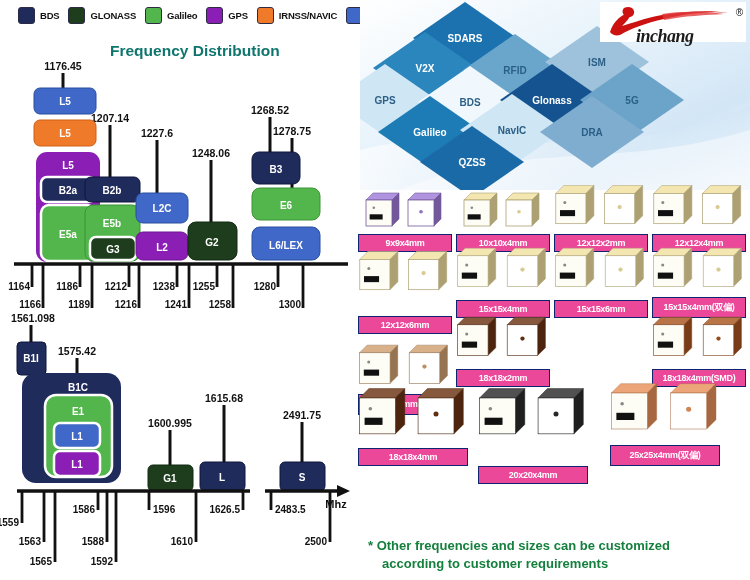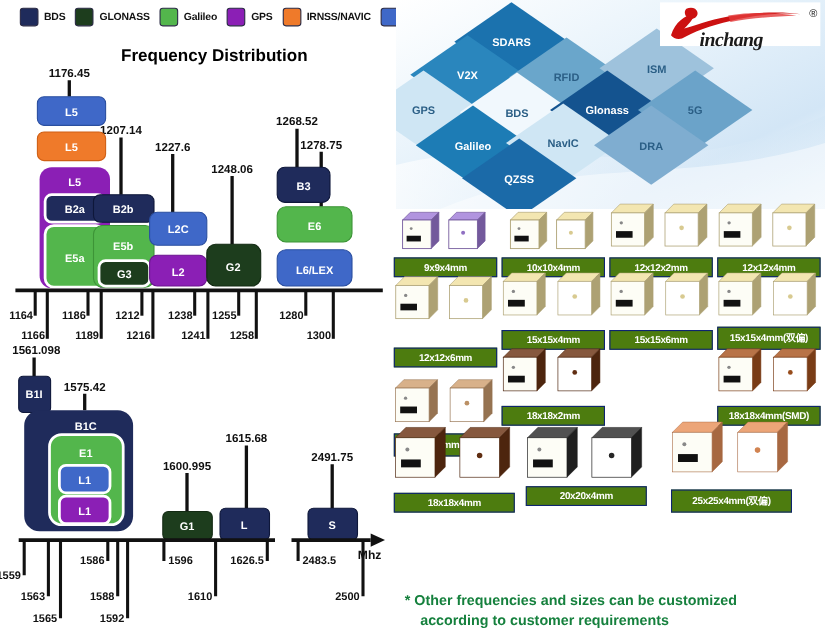--- a/index.html
+++ b/index.html
@@ -21,21 +21,21 @@
     width: 17px; height: 17px; border-radius: 3px; border: 1px solid #2b2b45;
   }
   .legend-label {
     font-size: 9.5px; font-weight: bold; color: #111; letter-spacing: -0.2px;
     white-space: nowrap;
   }
 
   
   .chart-title {
     position: absolute; left: 110px; top: 42px;
-    font-size: 15.5px; font-weight: bold; color: #000000;
+    font-size: 15.5px; font-weight: bold; color: #0f766e;
     font-family: "Liberation Sans", sans-serif;
   }
   .band-chart { position: absolute; }
   .band-chart svg { display: block; }
 
   
   .banner {
     position: absolute; left: 360px; top: 0; width: 390px; height: 190px;
     overflow: hidden;
     background: linear-gradient(160deg,#ffffff 0%,#eef6fc 35%,#dceaf7 60%,#ffffff 100%);
@@ -54,21 +54,21 @@
     position: absolute; right: 3px; top: 5px; font-size: 10px; color: #111;
   }
 
   
   .product-grid {
     position: absolute; left: 358px; top: 190px; width: 392px; height: 320px;
   }
   .prod-cell { position: absolute; }
   .prod-label {
     position: absolute; left: 0; bottom: 0; width: 100%;
-    background: #4d7c0f; color: #ffffff;
+    background: #ec4899; color: #ffffff;
     font-size: 9px; font-weight: bold; text-align: center;
     padding: 3px 0 3px; border: 1px solid #0e2470;
     white-space: nowrap; letter-spacing: -0.3px;
   }
   .prod-art { position: absolute; left: 0; top: 0; width: 100%; }
 
   .footnote {
     position: absolute; left: 368px; top: 537px; width: 375px;
     color: #15803d; font-weight: bold; font-size: 13px; line-height: 1.35;
   }
@@ -604,21 +604,21 @@
 
       <polygon points="77,18 89,6 135,6 123,18" fill="#86583e" stroke="#4d250e" stroke-width="0.6"></polygon>
       <polygon points="135,6 135,52 123,64 123,18" fill="#4d250e" stroke="#4d250e" stroke-width="0.6"></polygon>
       <rect x="77" y="18" width="46" height="46" fill="#ffffff" stroke="#4d250e" stroke-width="0.8"></rect>
       <circle cx="100" cy="38.7" r="3.22" fill="#602e12"></circle>
 
     </svg>
         </div>
         <div class="prod-label">18x18x4mm</div>
       </div>
-      <div class="prod-cell" style="left: 120px; top: 198px; width: 110px; height: 72px;">
+      <div class="prod-cell" style="left: 120px; top: 198px; width: 110px; height: 96px;">
         <div class="prod-art" style="height: 60px; display: flex; align-items: flex-end; justify-content: center;">
           <svg width="141" height="72" viewBox="0 0 141 72" xmlns="http://www.w3.org/2000/svg">
 
       <polygon points="2,18 14,6 60,6 48,18" fill="#515151" stroke="#1f1f1f" stroke-width="0.6"></polygon>
       <polygon points="60,6 60,52 48,64 48,18" fill="#1f1f1f" stroke="#1f1f1f" stroke-width="0.6"></polygon>
       <rect x="2" y="18" width="46" height="46" fill="#fdfdf6" stroke="#1f1f1f" stroke-width="0.8"></rect>
       <rect x="8.440000000000001" y="43.3" width="23" height="9.200000000000001" fill="#111"></rect>
          <circle cx="15.799999999999999" cy="31.799999999999997" r="2.3000000000000003" fill="#888"></circle>
 
       <polygon points="77,18 89,6 135,6 123,18" fill="#515151" stroke="#1f1f1f" stroke-width="0.6"></polygon>

